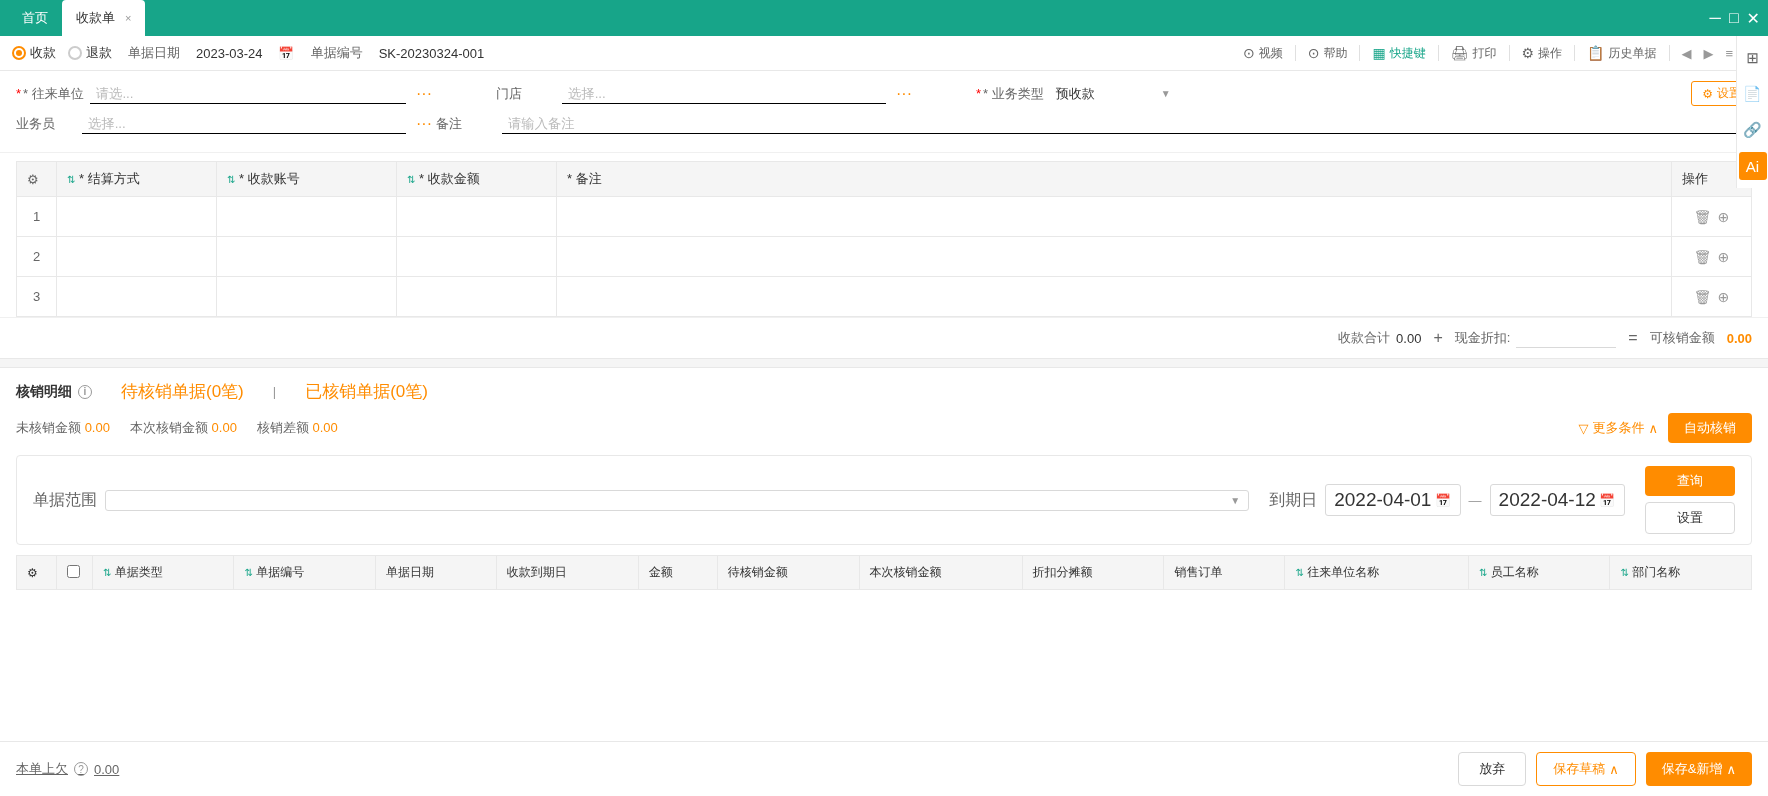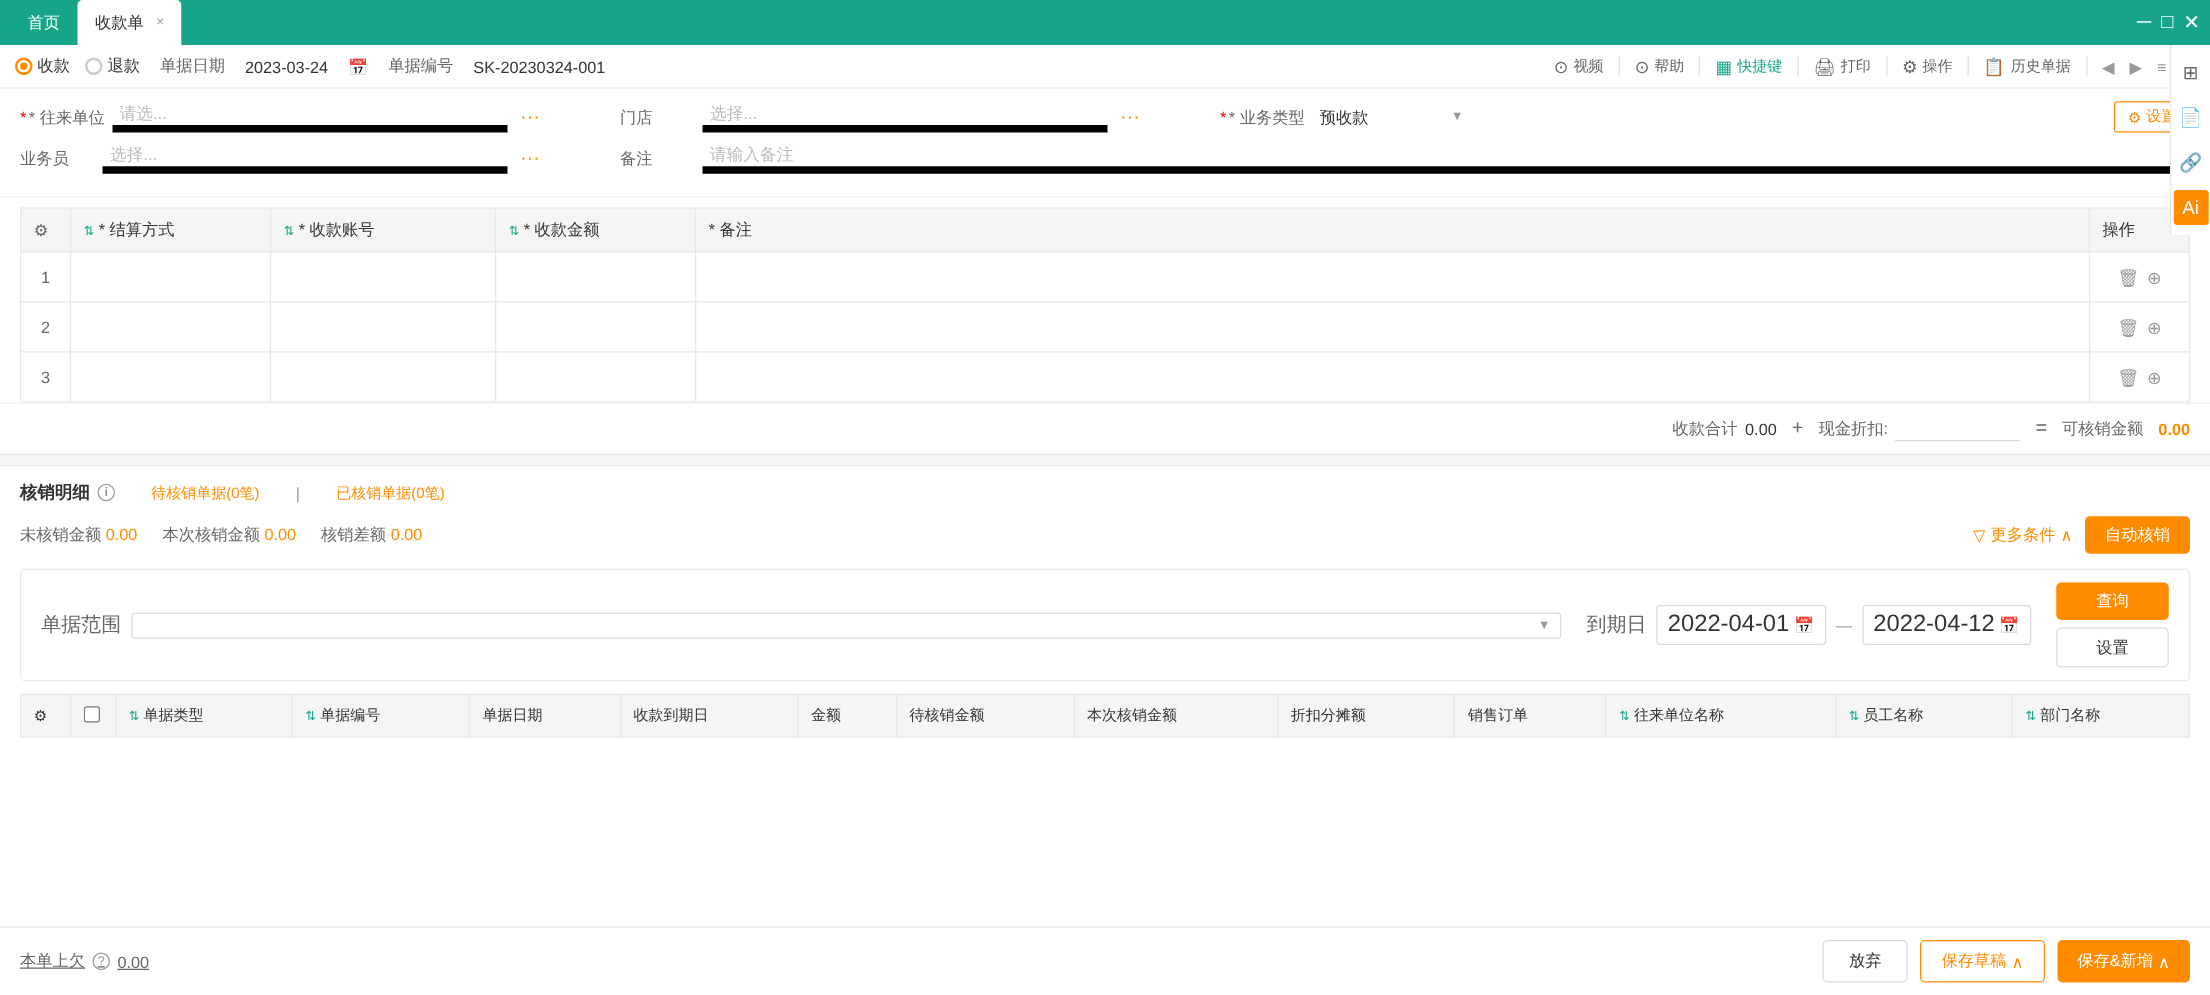--- a/index.html
+++ b/index.html
@@ -119,21 +119,21 @@
     }
     .form-field-label {
       white-space: nowrap;
       color: #666;
       min-width: 60px;
     }
     .required { color: #f00; margin-right: 2px; }
     .form-input {
       flex: 1;
       border: none;
-      border-bottom: 6px solid #000000;
+      border-bottom: 1px solid #000000;
       outline: none;
       padding: 2px 6px;
       color: #ec4899;
       background: transparent;
       min-width: 0;
     }
     .form-input::placeholder { color: #bbb; }
     .ellipsis-btn {
       color: #ff8c00;
       cursor: pointer;
@@ -237,21 +237,21 @@
       color: #333;
       display: flex;
       align-items: center;
       gap: 6px;
     }
     .verif-tab {
       color: #ff8c00;
       cursor: pointer;
       font-size: 13px;
     }
-    .verif-tab span { font-size: 12px; }
+    .verif-tab span { font-size: 17px; }
     .verif-stats {
       display: flex;
       align-items: center;
       gap: 20px;
       margin-bottom: 12px;
       font-size: 13px;
     }
     .stat-item { color: #666; }
     .stat-num { color: #ff8c00; }
     .filter-btn {
@@ -556,21 +556,21 @@
     </div>
     <div class="form-row">
 
       <div class="form-field" style="flex:2;max-width:420px;">
         <span class="form-field-label">业务员</span>
         <input class="form-input" style="width: 200px;" placeholder="选择...">
         <span class="ellipsis-btn">···</span>
       </div>
 
 
-      <div class="form-field" style="margin-left:60px;flex:2;">
+      <div class="form-field" style="flex:2;">
         <span class="form-field-label">备注</span>
         <input class="form-input" style="width: 300px;" placeholder="请输入备注">
       </div>
     </div>
   </div>
 
   <div class="data-table-wrap" style="padding-top:8px;padding-bottom:0;">
     <table class="data-table">
       <thead>
         <tr>

